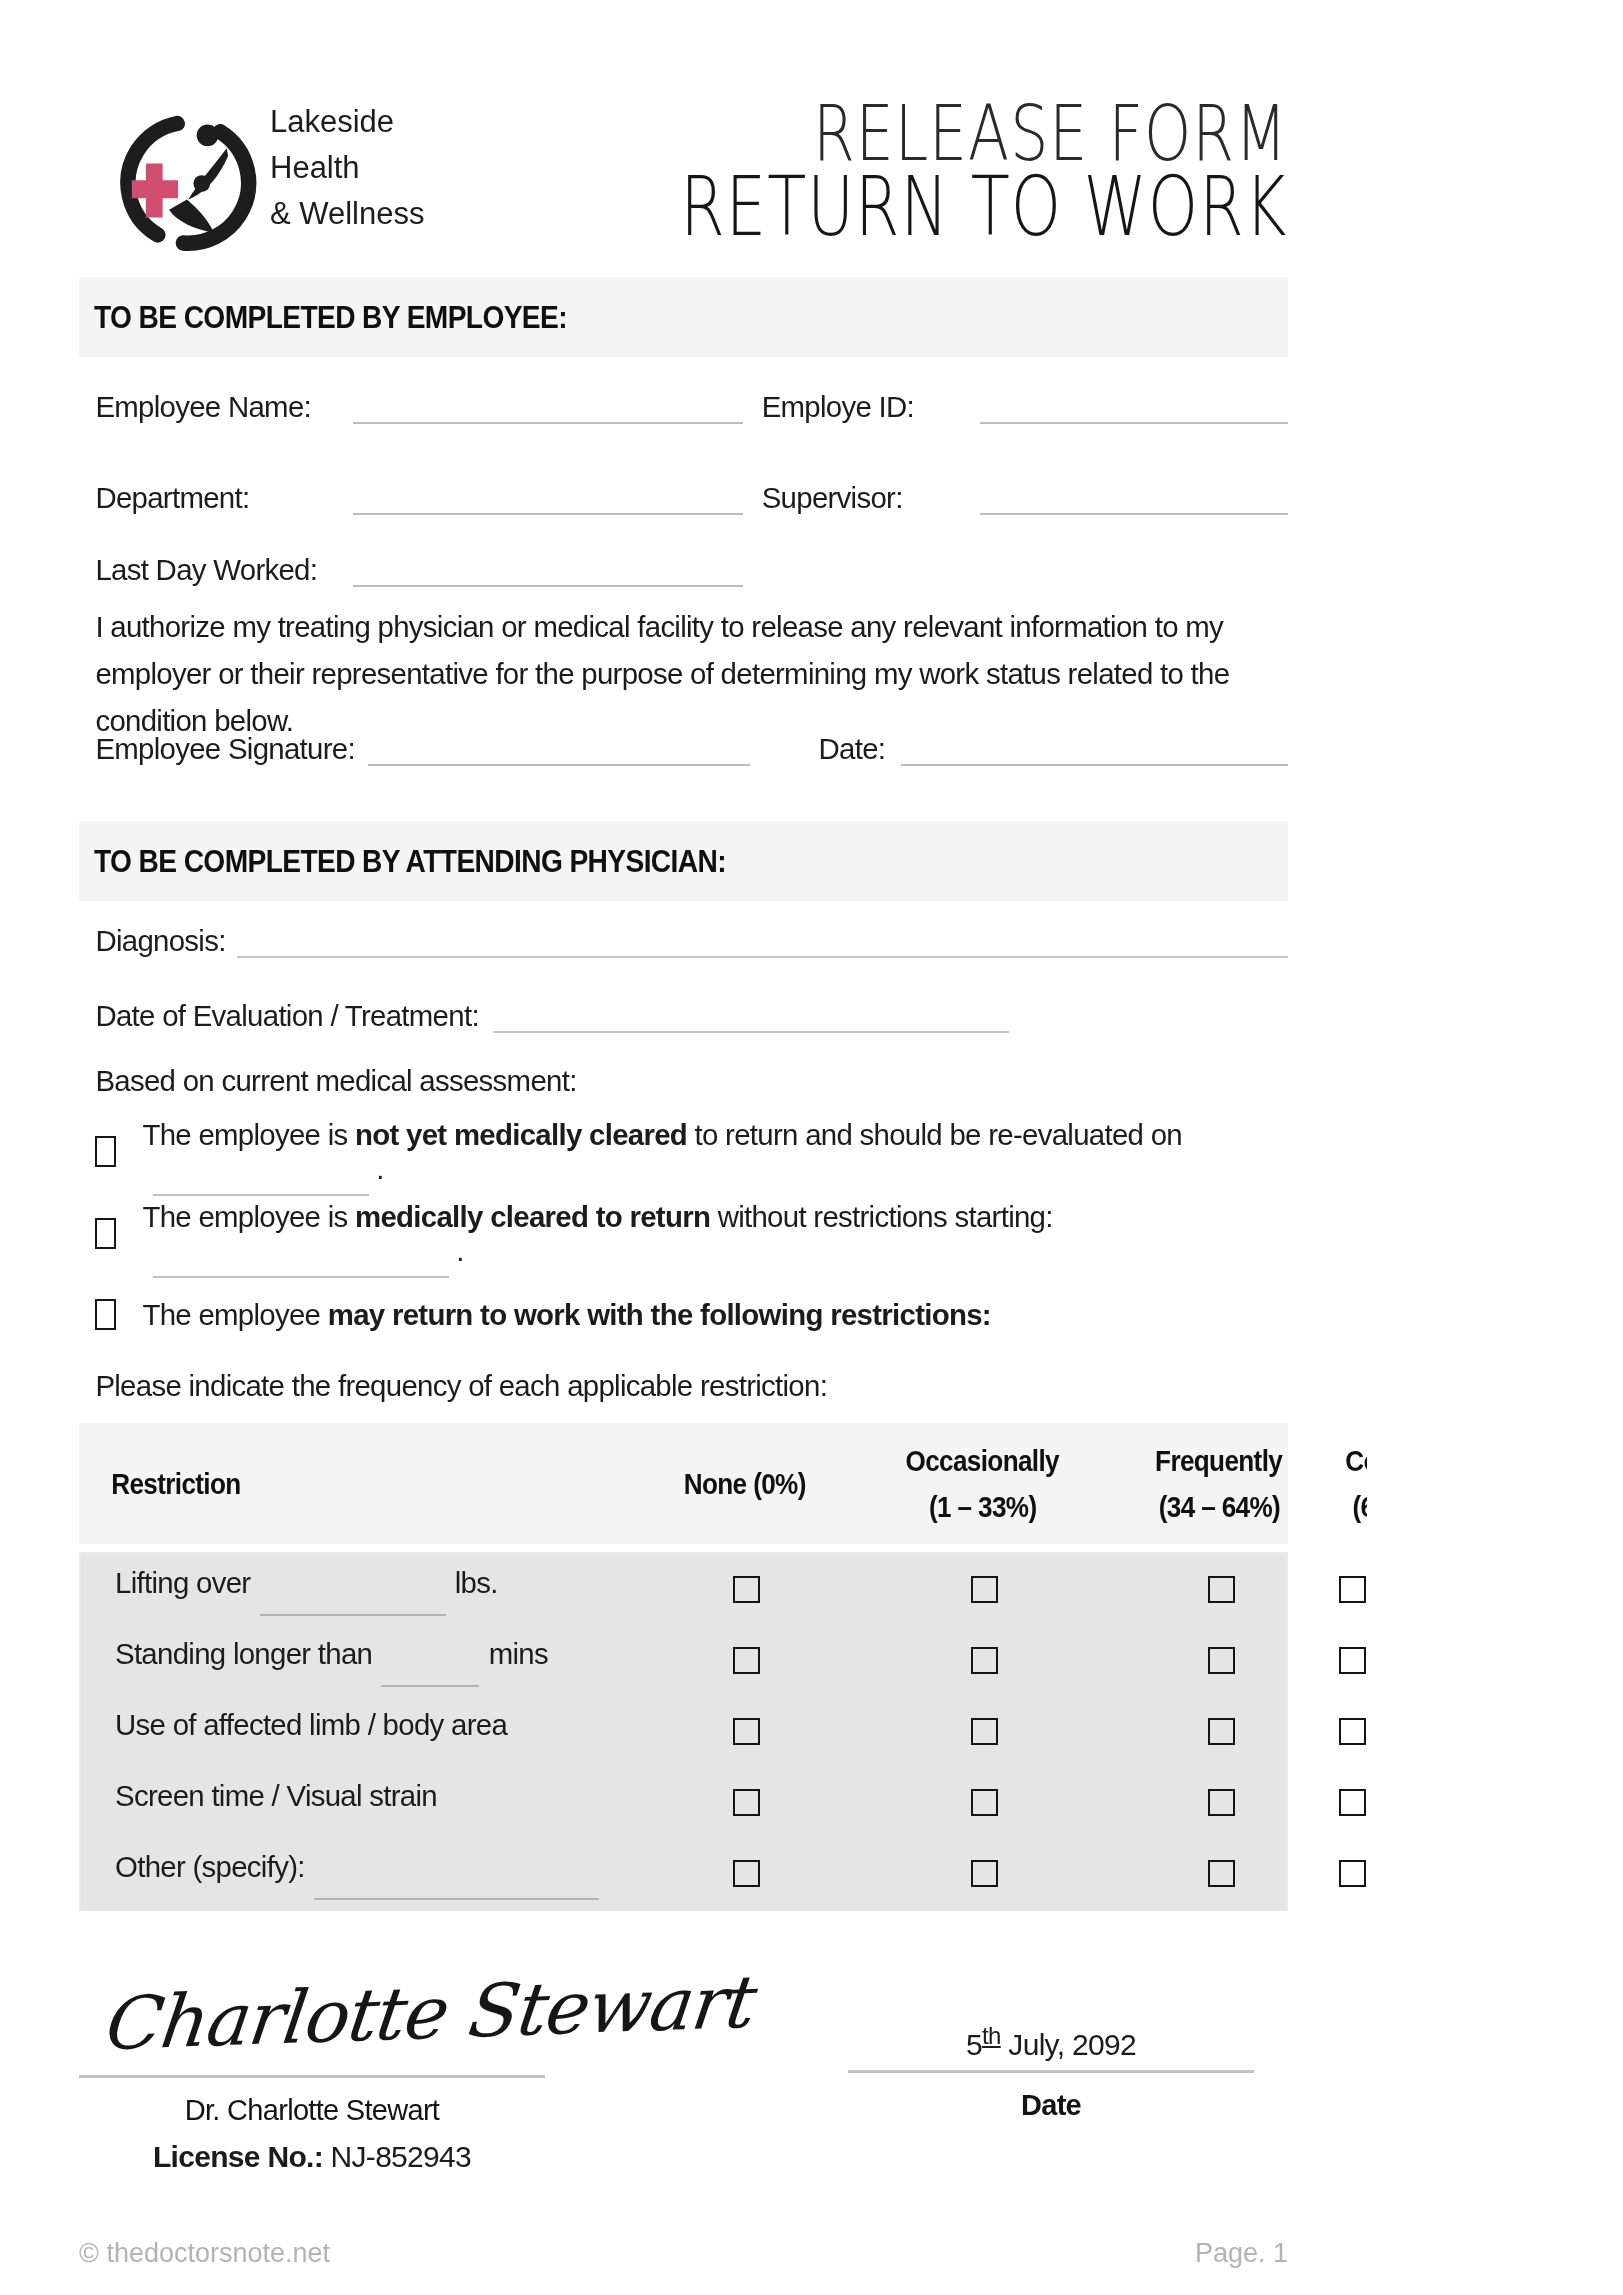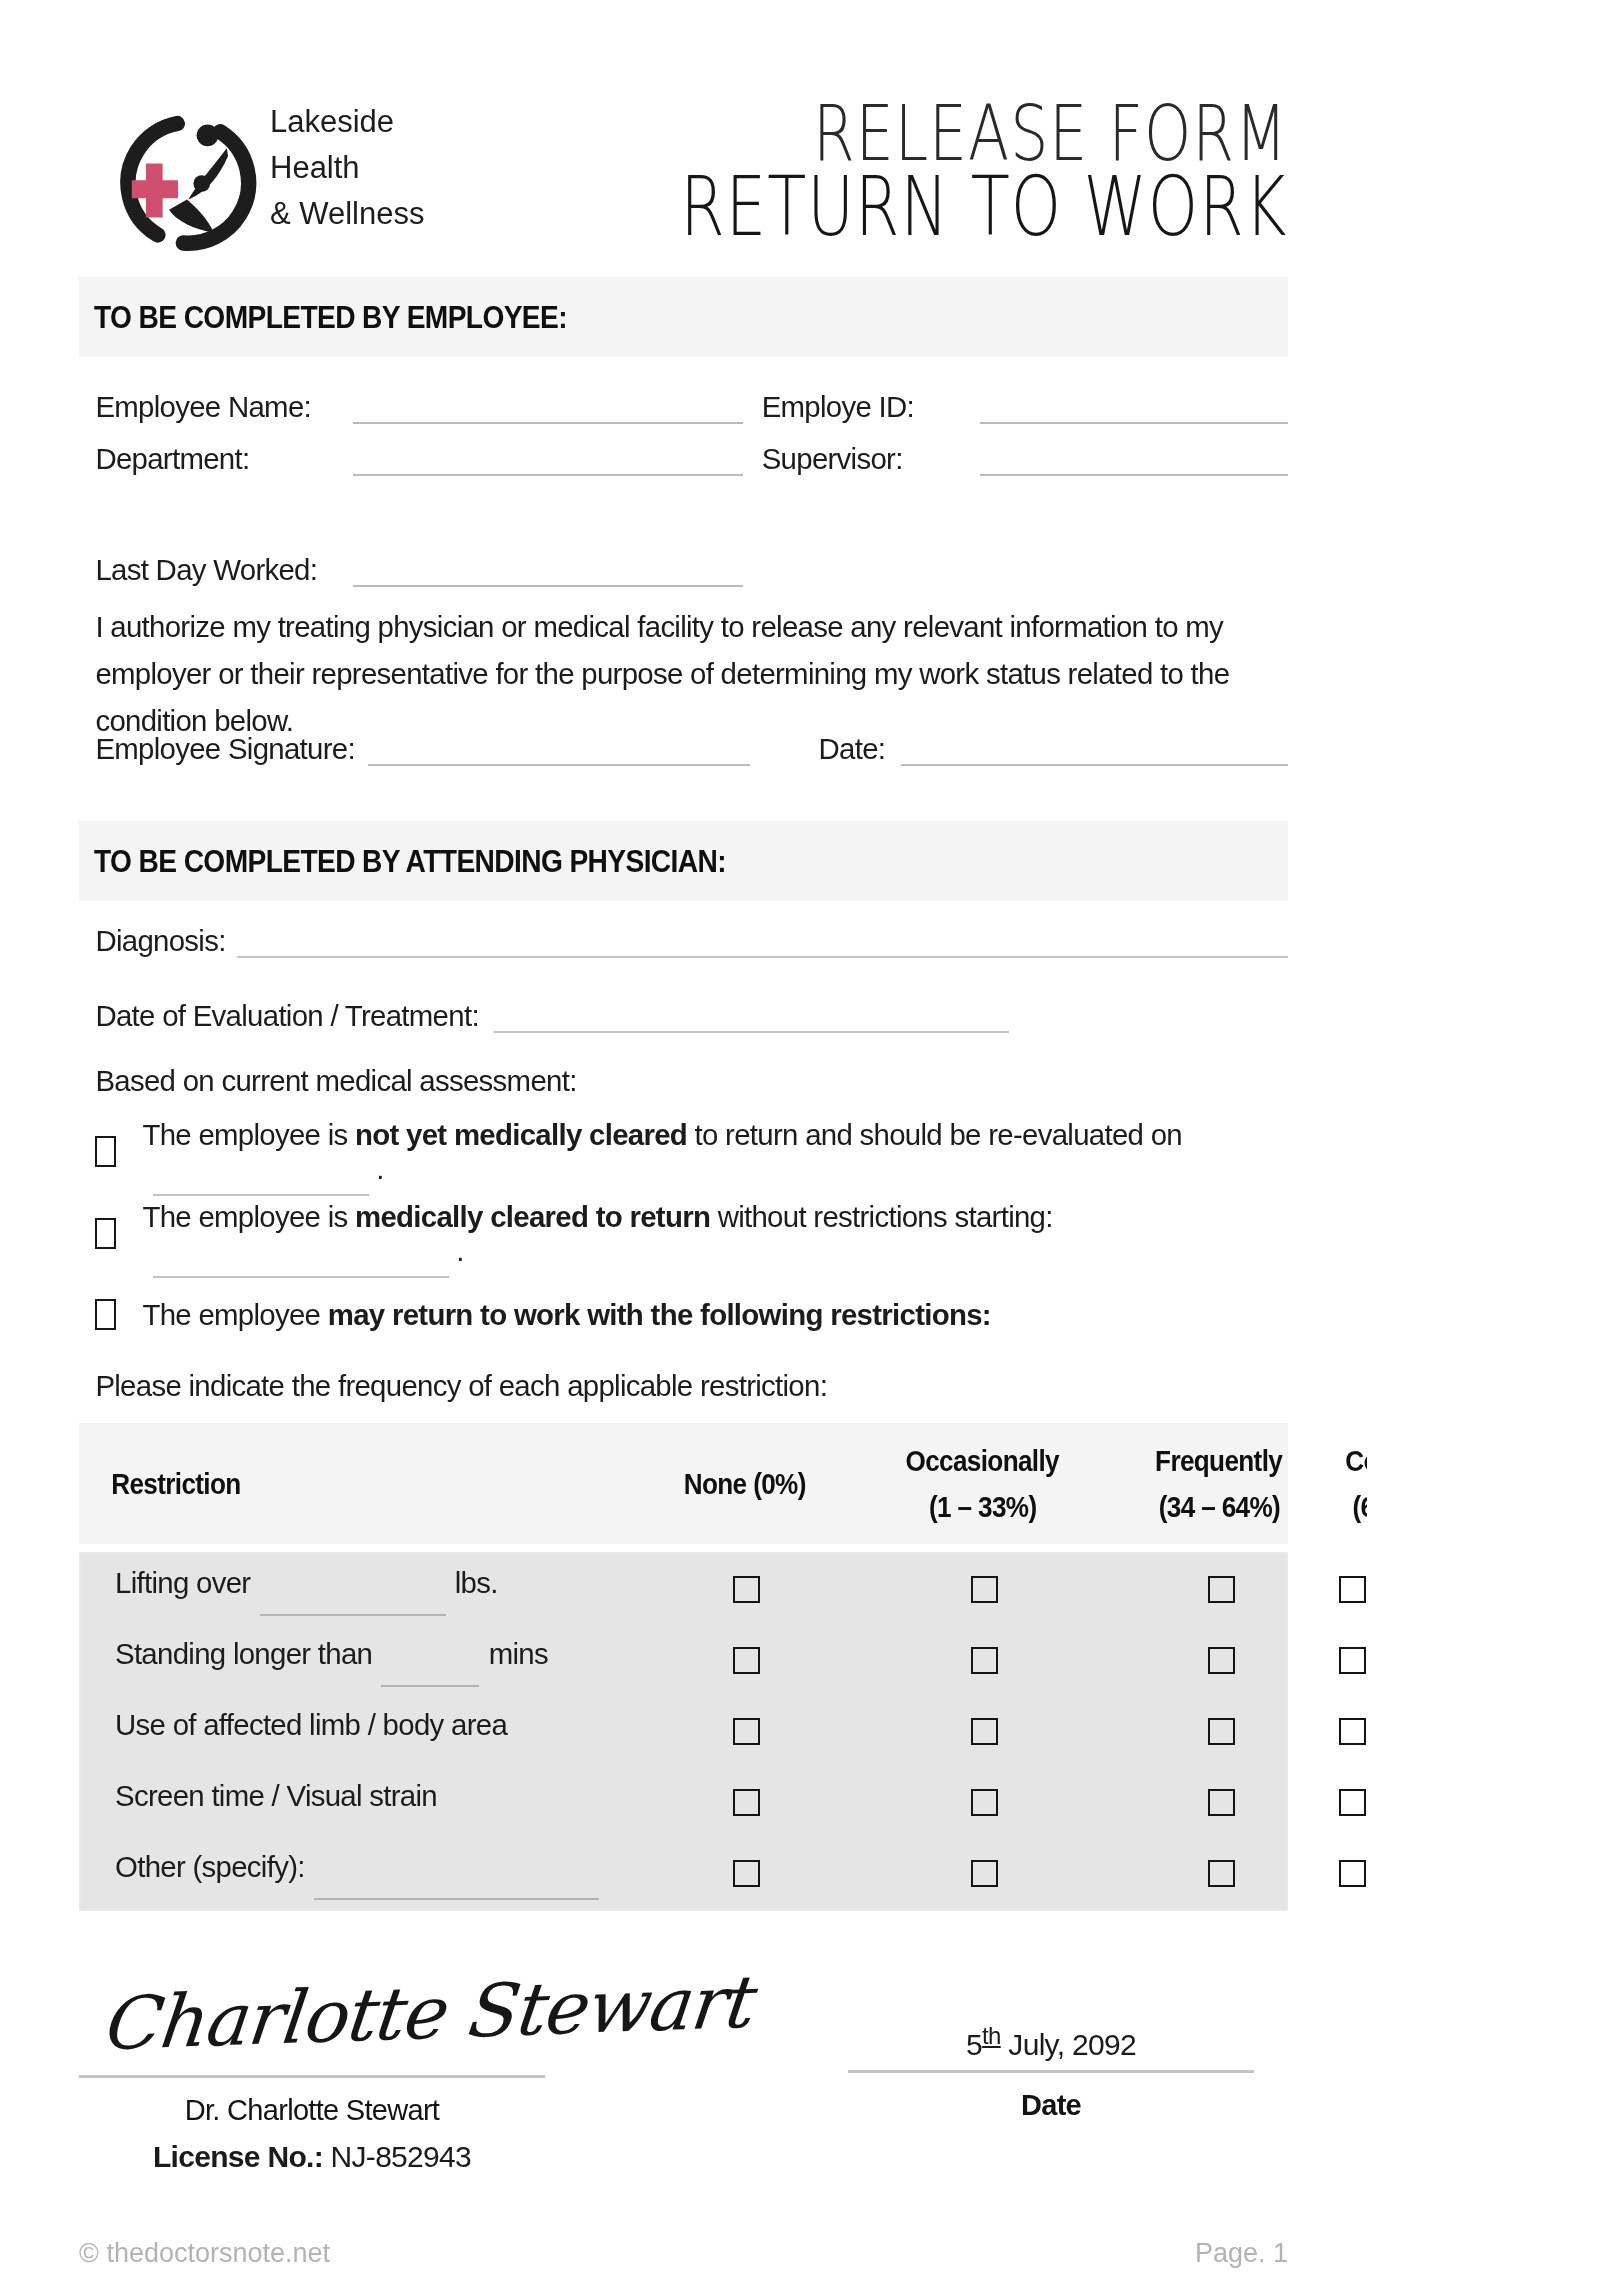--- a/index.html
+++ b/index.html
@@ -115,21 +115,21 @@
   <div class="sec inner fieldrow" style="top:390px;">
     <div class="fcol1">
       <span class="flabel1">Employee Name:</span>
       <div class="uline"></div>
     </div>
     <div class="fcol2">
       <span class="flabel2">Employe ID:</span>
       <div class="uline"></div>
     </div>
   </div>
-  <div class="sec inner fieldrow" style="top:442px;">
+  <div class="sec inner fieldrow" style="top:481px;">
     <div class="fcol1">
       <span class="flabel1">Department:</span>
       <div class="uline"></div>
     </div>
     <div class="fcol2">
       <span class="flabel2">Supervisor:</span>
       <div class="uline"></div>
     </div>
   </div>
   <div class="sec inner fieldrow" style="top:553px;">

